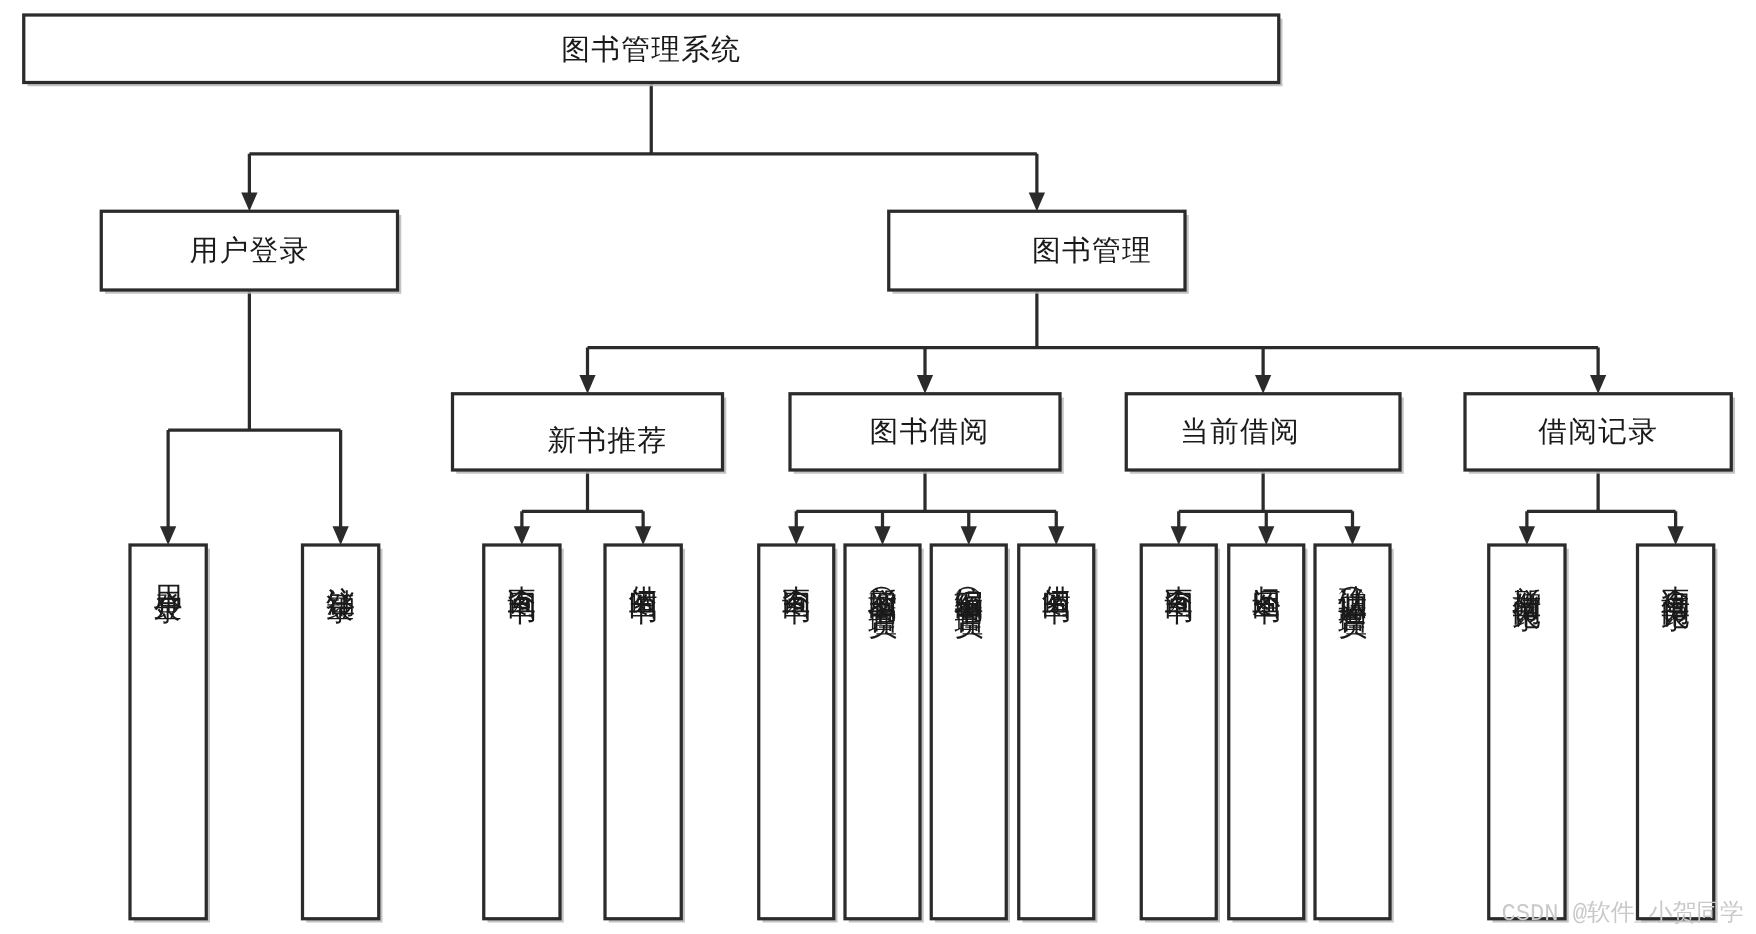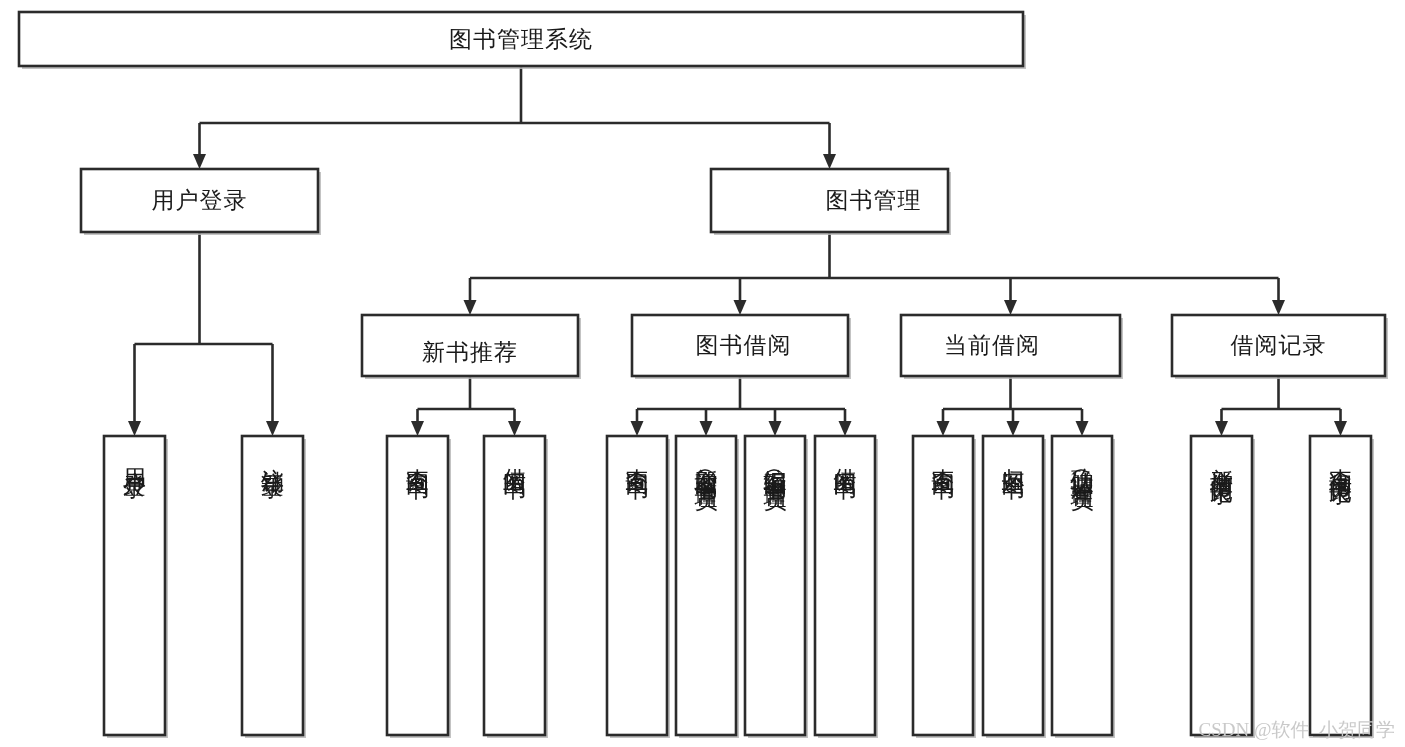--- a/index.html
+++ b/index.html
@@ -76,21 +76,21 @@
     font-family: Liberation Mono, monospace;
     font-size: 23px;
     color: #1a1a1a;
     letter-spacing: 1px;
     white-space: nowrap;
   }
   .watermark {
     position: absolute;
     right: 10px;
     bottom: 4px;
-    font-family: Liberation Serif, serif;
+    font-family: Liberation Mono, monospace;
     font-size: 19px;
     color: #c9c9c9;
     white-space: nowrap;
     pointer-events: none;
   }
 </style>
 </head>
 <body>
 
 <div id="diagram-root">
@@ -195,21 +195,21 @@
   <div id="label-layer">
       <div class="hlabel-wrap" style="left: 19px; top: 12px; width: 1004px; height: 54px;">
         <span class="hlabel-text">图书管理系统</span>
       </div>
       <div class="hlabel-wrap" style="left: 81px; top: 169px; width: 237px; height: 63px;">
         <span class="hlabel-text">用户登录</span>
       </div>
       <div class="hlabel-wrap" style="left: 711px; top: 169px; width: 237px; height: 63px; margin-left: 44px;">
         <span class="hlabel-text">图书管理</span>
       </div>
-      <div class="hlabel-wrap" style="left: 362px; top: 315px; width: 216px; height: 74px;">
+      <div class="hlabel-wrap" style="left: 378px; top: 315px; width: 216px; height: 74px;">
         <span class="hlabel-text">新书推荐</span>
       </div>
       <div class="hlabel-wrap" style="left: 632px; top: 315px; width: 223px; height: 61px;">
         <span class="hlabel-text">图书借阅</span>
       </div>
       <div class="hlabel-wrap" style="left: 901px; top: 315px; width: 182px; height: 61px;">
         <span class="hlabel-text">当前借阅</span>
       </div>
       <div class="hlabel-wrap" style="left: 1172px; top: 315px; width: 213px; height: 61px;">
         <span class="hlabel-text">借阅记录</span>

